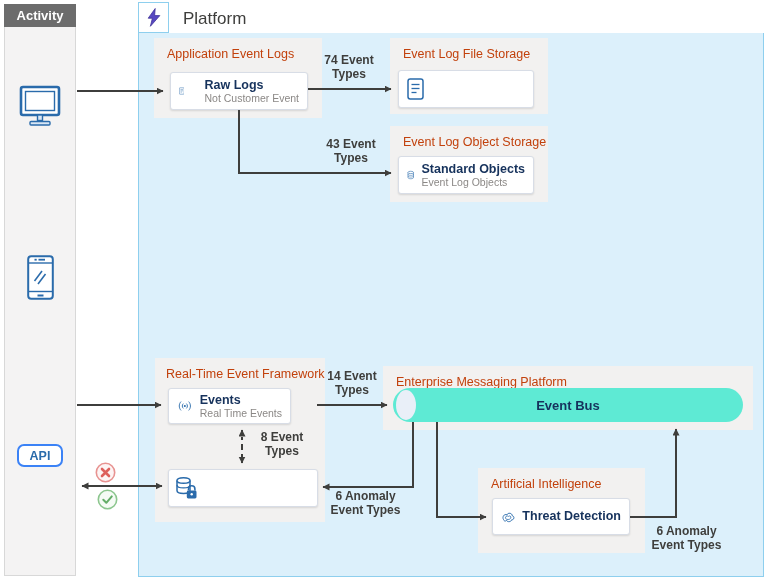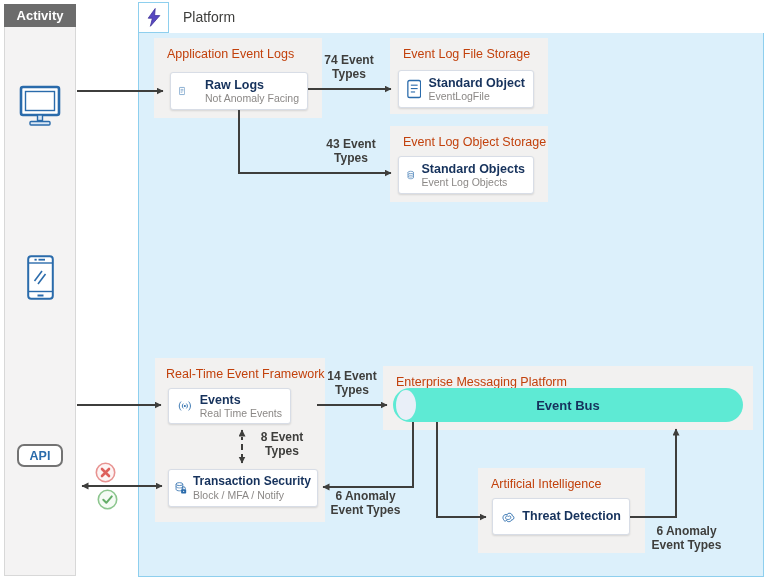--- a/index.html
+++ b/index.html
@@ -6,31 +6,31 @@
   .canvas{position:relative;width:767px;height:583px;background:#ffffff;
     font-family:"Liberation Sans","DejaVu Sans",sans-serif;overflow:hidden;}
 
   
   .activity-col{position:absolute;left:4px;top:4px;width:72px;height:572px;
     background:#f4f3f3;border:1px solid #d8d8d8;box-sizing:border-box;}
   .activity-header{position:absolute;left:0;top:0;width:100%;height:23px;
     background:#6c6c6c;color:#ffffff;font-size:13px;font-weight:bold;
     display:flex;align-items:center;justify-content:center;}
   .api-btn{position:absolute;left:17px;top:444px;width:46px;height:23px;
-    background:#ffffff;border:2px solid #737373;border-radius:7px;box-sizing:border-box;
+    background:#ffffff;border:2px solid #3b82f6;border-radius:7px;box-sizing:border-box;
     color:#2a6bab;font-size:12.5px;font-weight:bold;display:flex;align-items:center;justify-content:center;}
 
   
   .platform{position:absolute;left:138px;top:2px;width:626px;height:575px;
     background:#dcf0fb;border:1px solid #8ecfee;box-sizing:border-box;}
   .platform-header{position:absolute;left:138px;top:2px;width:626px;height:31px;
     background:#ffffff;box-sizing:border-box;}
   .bolt-box{position:absolute;left:138px;top:2px;width:31px;height:31px;background:#ffffff;
     border:1px solid #8ecfee;box-sizing:border-box;display:flex;align-items:center;justify-content:center;}
-  .platform-title{position:absolute;left:183px;top:9px;font-size:14px;color:#3e3e3c;}
+  .platform-title{position:absolute;left:183px;top:9px;font-size:17px;color:#3e3e3c;}
 
   
   .container{position:absolute;background:#f2f1f0;box-sizing:border-box;}
   .container-title{font-size:12.5px;color:#c2410c;padding:9px 0 0 13px;white-space:nowrap;}
 
   
   .card{position:absolute;background:#ffffff;border:1px solid #d8dde6;border-radius:3px;
     box-shadow:0 1px 2px rgba(0,0,0,.12);box-sizing:border-box;
     display:flex;align-items:center;gap:7px;padding:0 8px;}
   .card-text{display:flex;flex-direction:column;justify-content:center;line-height:1.15;}
@@ -116,35 +116,31 @@
 
   <div class="card" style="left:170px;top:72px;width:138px;height:38px;gap:20px;">
     <svg width="17" height="22" viewBox="0 0 17 22">
       <rect x="1" y="1" width="15" height="20" rx="2.2" fill="#ffffff" stroke="#2a6bab" stroke-width="1.5"></rect>
       <line x1="4.5" y1="6.5" x2="12.5" y2="6.5" stroke="#2a6bab" stroke-width="1.3"></line>
       <line x1="4.5" y1="10.5" x2="12.5" y2="10.5" stroke="#2a6bab" stroke-width="1.3"></line>
       <line x1="4.5" y1="14.5" x2="9.5" y2="14.5" stroke="#2a6bab" stroke-width="1.3"></line>
     </svg>
     <div class="card-text">
       <div class="card-title">Raw Logs</div>
-      <div class="card-sub">Not Anomaly Facing</div>
+      <div class="card-sub">Not Customer Event</div>
     </div>
   </div>
 
   <div class="card" style="left:398px;top:70px;width:136px;height:38px;">
     <svg width="17" height="22" viewBox="0 0 17 22">
       <rect x="1" y="1" width="15" height="20" rx="2.2" fill="#ffffff" stroke="#2a6bab" stroke-width="1.5"></rect>
       <line x1="4.5" y1="6.5" x2="12.5" y2="6.5" stroke="#2a6bab" stroke-width="1.3"></line>
       <line x1="4.5" y1="10.5" x2="12.5" y2="10.5" stroke="#2a6bab" stroke-width="1.3"></line>
       <line x1="4.5" y1="14.5" x2="9.5" y2="14.5" stroke="#2a6bab" stroke-width="1.3"></line>
     </svg>
-    <div class="card-text">
-      <div class="card-title">Standard Object</div>
-      <div class="card-sub">EventLogFile</div>
-    </div>
   </div>
 
   <div class="card" style="left:398px;top:156px;width:136px;height:38px;">
     <svg width="19" height="22" viewBox="0 0 19 22">
       <path d="M2.5 4.5 V17.5 C2.5 19.2 5.6 20.5 9.5 20.5 C13.4 20.5 16.5 19.2 16.5 17.5 V4.5" fill="#ffffff" stroke="#2a6bab" stroke-width="1.5"></path>
       <ellipse cx="9.5" cy="4.5" rx="7" ry="3" fill="#ffffff" stroke="#2a6bab" stroke-width="1.5"></ellipse>
       <path d="M2.5 9 C2.5 10.7 5.6 12 9.5 12 C13.4 12 16.5 10.7 16.5 9" fill="none" stroke="#2a6bab" stroke-width="1.3"></path>
       <path d="M2.5 13.3 C2.5 15 5.6 16.3 9.5 16.3 C13.4 16.3 16.5 15 16.5 13.3" fill="none" stroke="#2a6bab" stroke-width="1.3"></path>
     </svg>
     <div class="card-text">
@@ -169,24 +165,20 @@
 
   <div class="card" style="left:168px;top:469px;width:150px;height:38px;gap:6px;padding:0 6px;">
     <svg width="23" height="24" viewBox="0 0 23 24">
       <path d="M2 4.5 V14.5 C2 16.2 4.9 17.5 8.5 17.5 C12.1 17.5 15 16.2 15 14.5 V4.5" fill="#ffffff" stroke="#2a6bab" stroke-width="1.5"></path>
       <ellipse cx="8.5" cy="4.5" rx="6.5" ry="2.8" fill="#ffffff" stroke="#2a6bab" stroke-width="1.5"></ellipse>
       <path d="M2 9 C2 10.6 4.9 11.9 8.5 11.9 C12.1 11.9 15 10.6 15 9" fill="none" stroke="#2a6bab" stroke-width="1.2"></path>
       <path d="M13.5 14.5 v-1.6 a3.2 3.2 0 0 1 6.4 0 v1.6" fill="none" stroke="#2a6bab" stroke-width="1.6"></path>
       <rect x="11.8" y="14.5" width="9.7" height="8" rx="1.4" fill="#2a6bab"></rect>
       <circle cx="16.7" cy="18.3" r="1.2" fill="#ffffff"></circle>
     </svg>
-    <div class="card-text">
-      <div class="card-title" style="font-size:12px;">Transaction Security</div>
-      <div class="card-sub">Block / MFA / Notify</div>
-    </div>
   </div>
 
   <div class="card" style="left:492px;top:498px;width:138px;height:37px;">
     <svg width="23" height="20" viewBox="0 0 23 20">
       <path d="M4 14 C1.5 10 5 4.5 9.5 6.5 C11 2.5 18 3.5 18 8 C22 8.5 21.5 15 17 14.5 C16.5 18 10 18.5 9 15.5 C6.5 17.5 4.5 16 4 14 Z" fill="none" stroke="#2a6bab" stroke-width="1.5" stroke-linejoin="round"></path>
       <path d="M7.5 12.5 C6 9.5 9.5 7 12 9 C14 7 17 9.5 15.5 12 C14 14.5 9 14.8 7.5 12.5 Z" fill="none" stroke="#2a6bab" stroke-width="1.3"></path>
     </svg>
     <div class="card-text">
       <div class="card-title">Threat Detection</div>
     </div>

